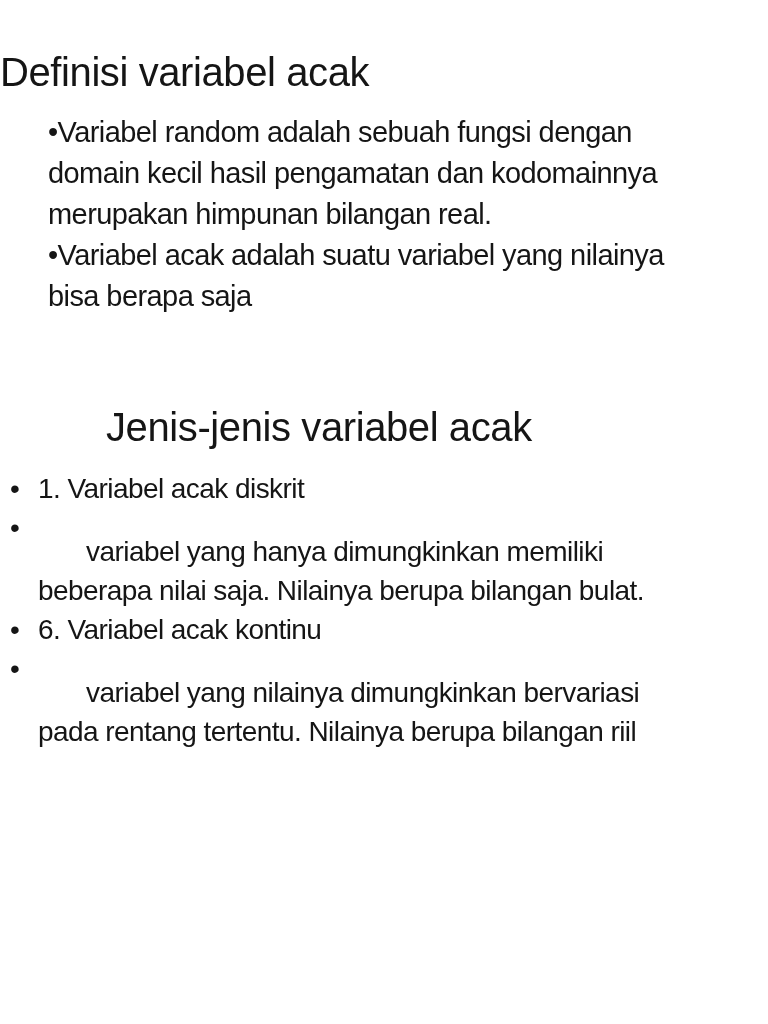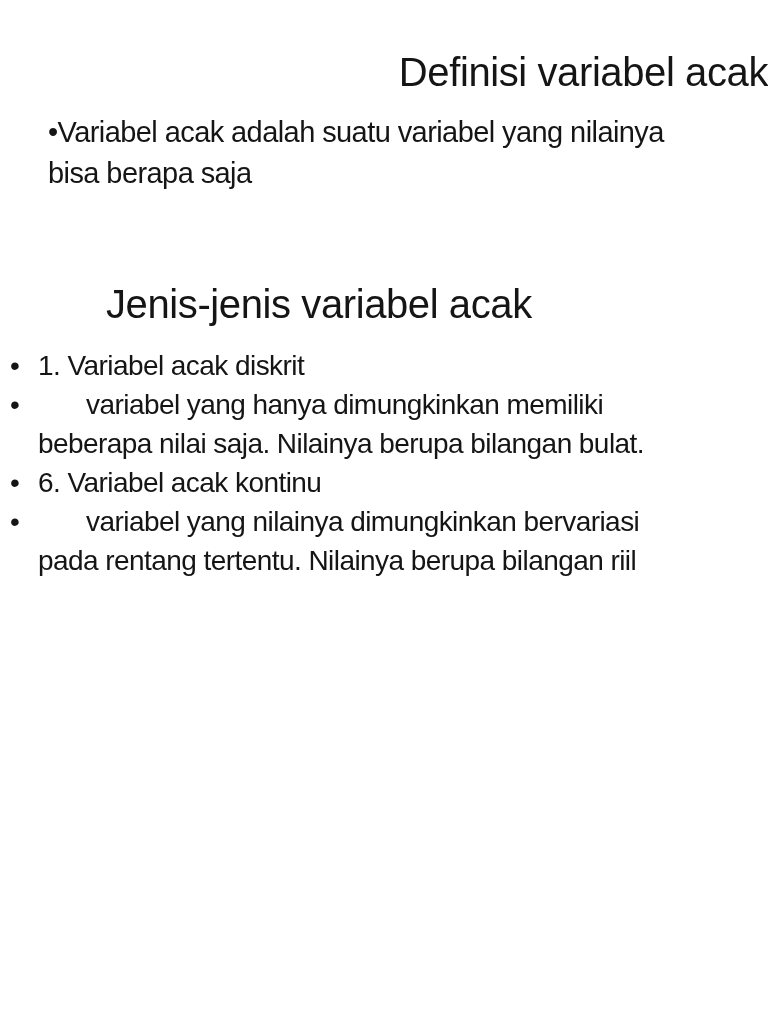--- a/index.html
+++ b/index.html
@@ -16,21 +16,21 @@
     height: 1024px;
     position: relative;
     background: #ffffff;
   }
 
   
   .slide1-title {
     margin-top: 46px;
     font-size: 40px;
     line-height: 52px;
-    text-align: right;
+    text-align: left;
     font-weight: 400;
     letter-spacing: -0.01em;
     white-space: nowrap;
   }
   .slide1-body {
     margin: 14px 8px 0 48px;
     font-size: 29px;
     line-height: 41px;
     letter-spacing: -0.02em;
   }
@@ -70,31 +70,35 @@
   .list-bullet {
     flex: 0 0 28px;
     width: 28px;
   }
   .list-text {
     flex: 1 1 auto;
     white-space: pre-wrap;
   }
   .indent-first {
     text-indent: 48px;
+    margin-top: 24px;
   }
 </style>
 </head>
 <body>
 
 <div class="page">
 
   <div>
     <div class="slide1-title">Definisi variabel acak</div>
 
     <div class="slide1-body">
+      <p class="para">•Variabel random adalah sebuah fungsi dengan
+domain kecil hasil pengamatan dan kodomainnya
+merupakan himpunan bilangan real.</p>
       <p class="para">•Variabel acak adalah suatu variabel yang nilainya
 bisa berapa saja</p>
     </div>
   </div>
 
   <div>
     <div class="slide2-title">Jenis-jenis variabel acak</div>
 
     <div class="slide2-body">
       <div class="list-item">

